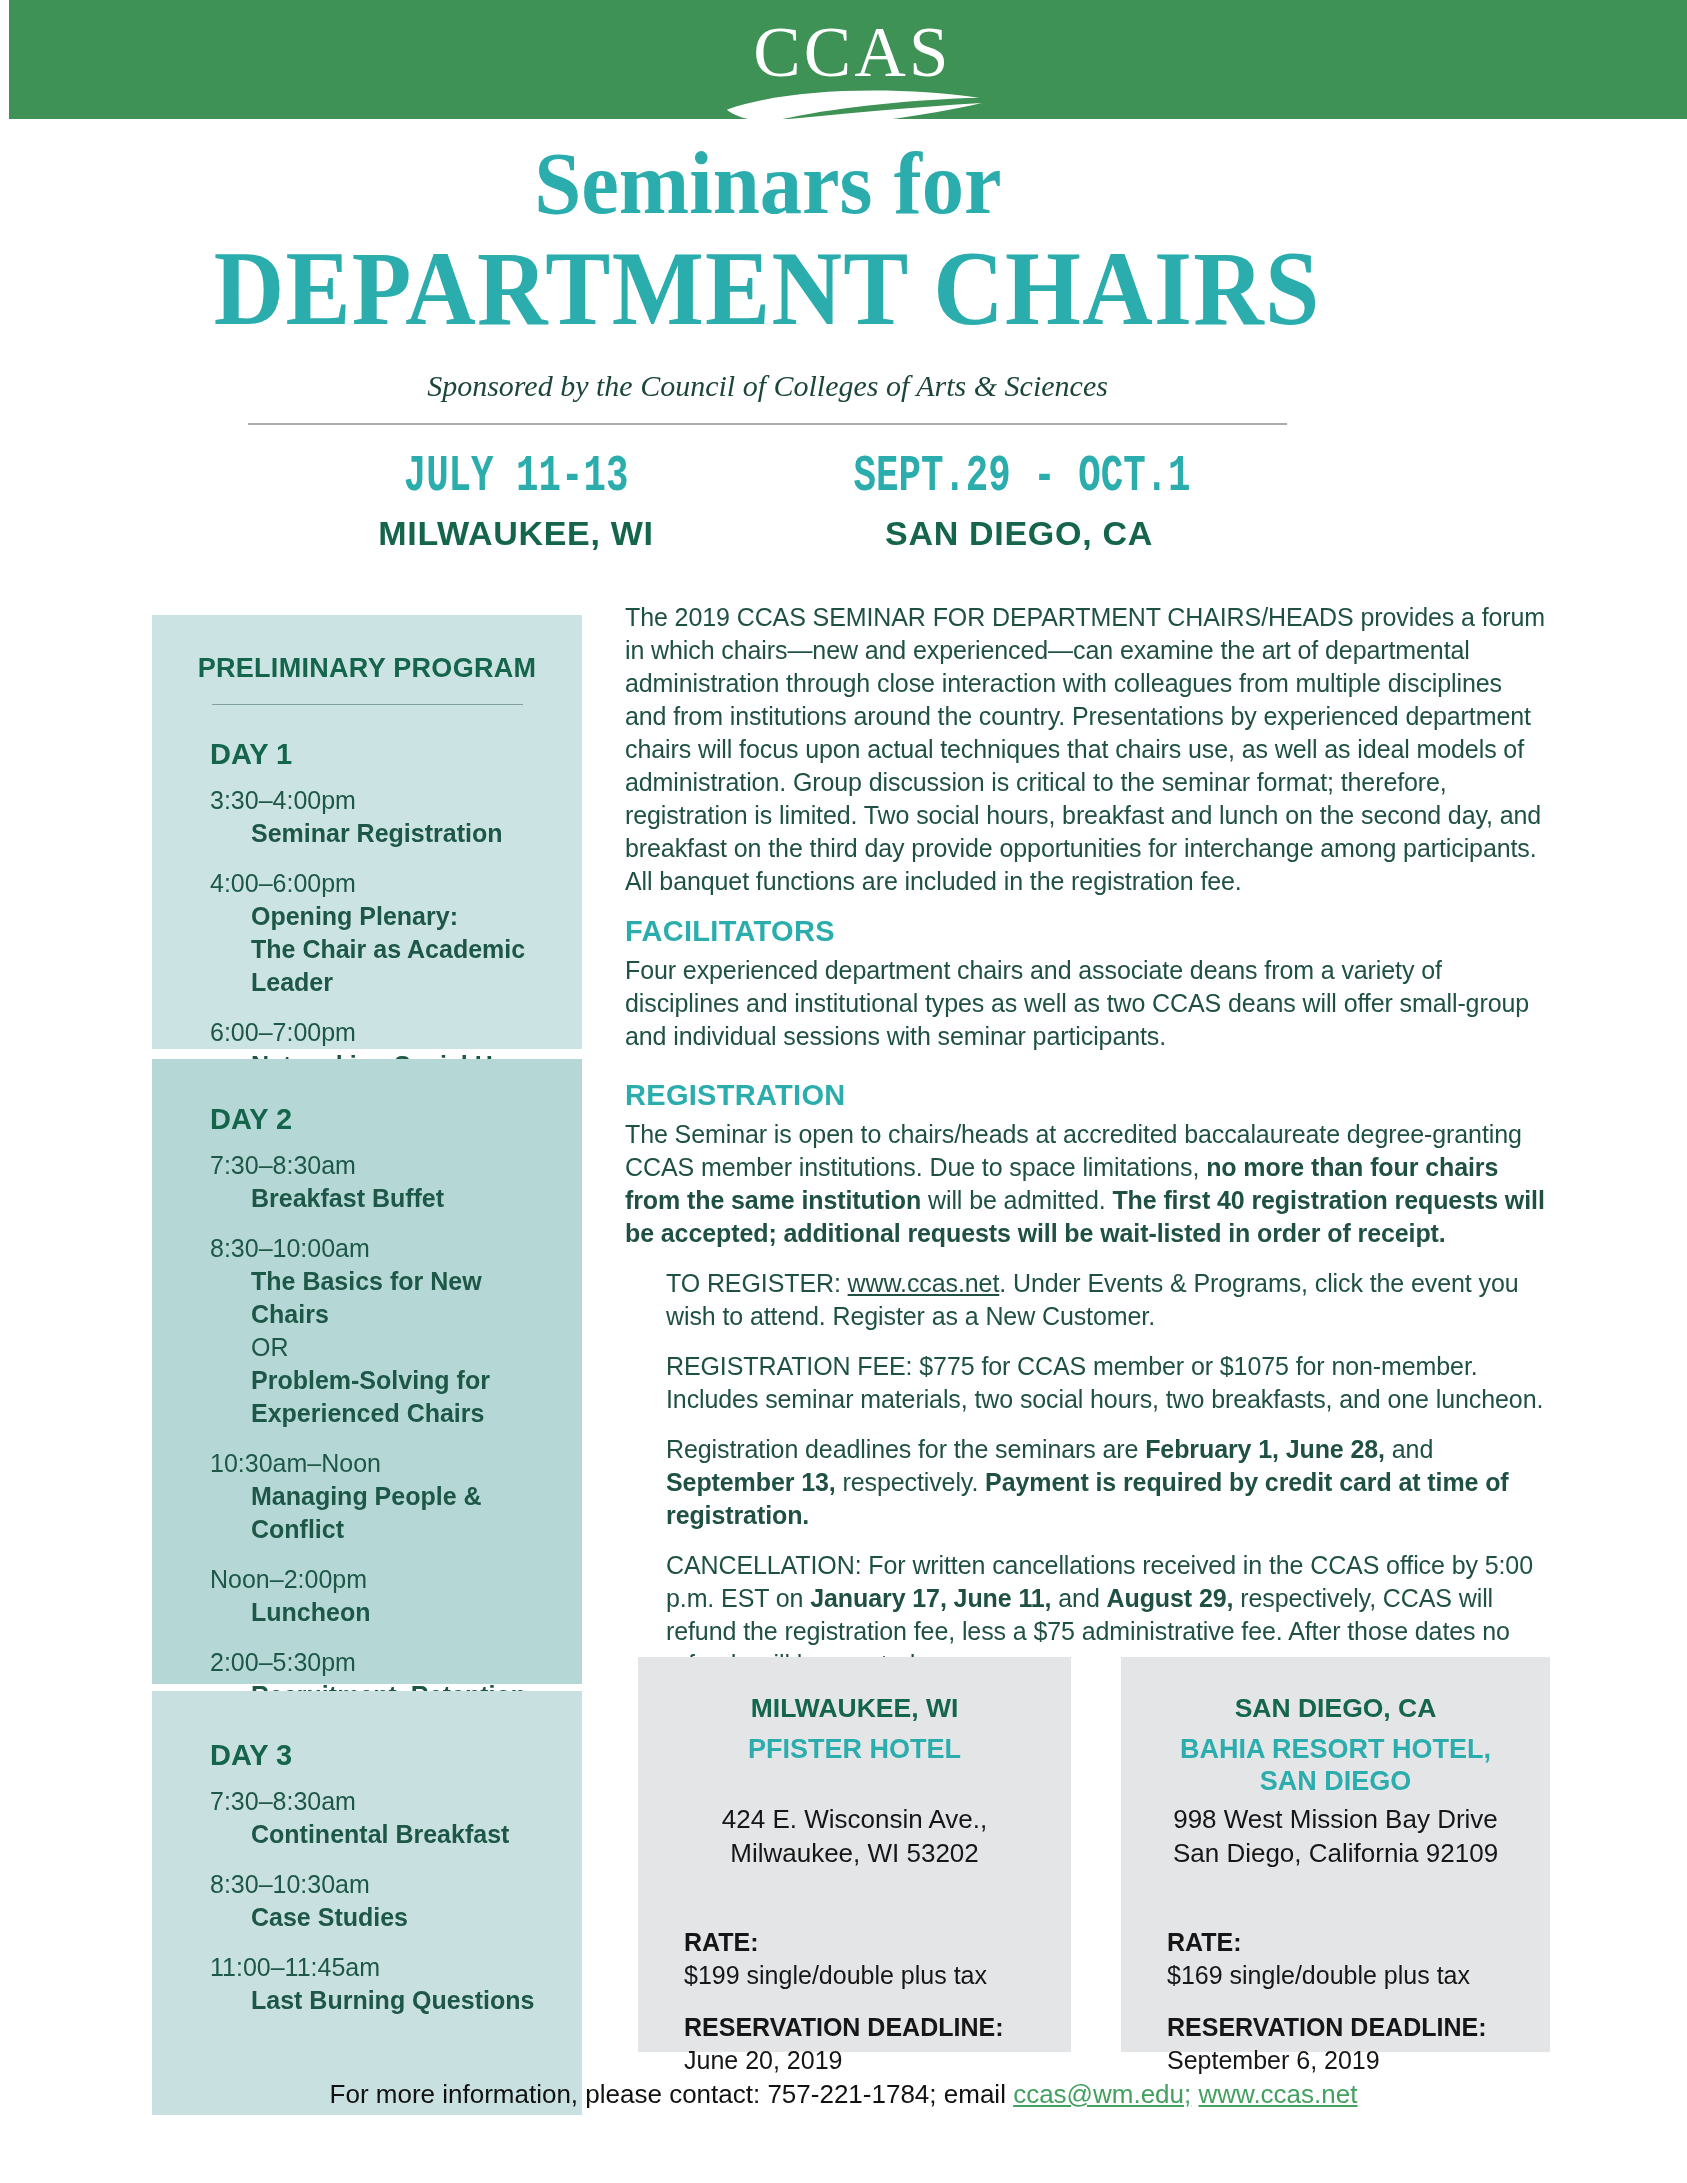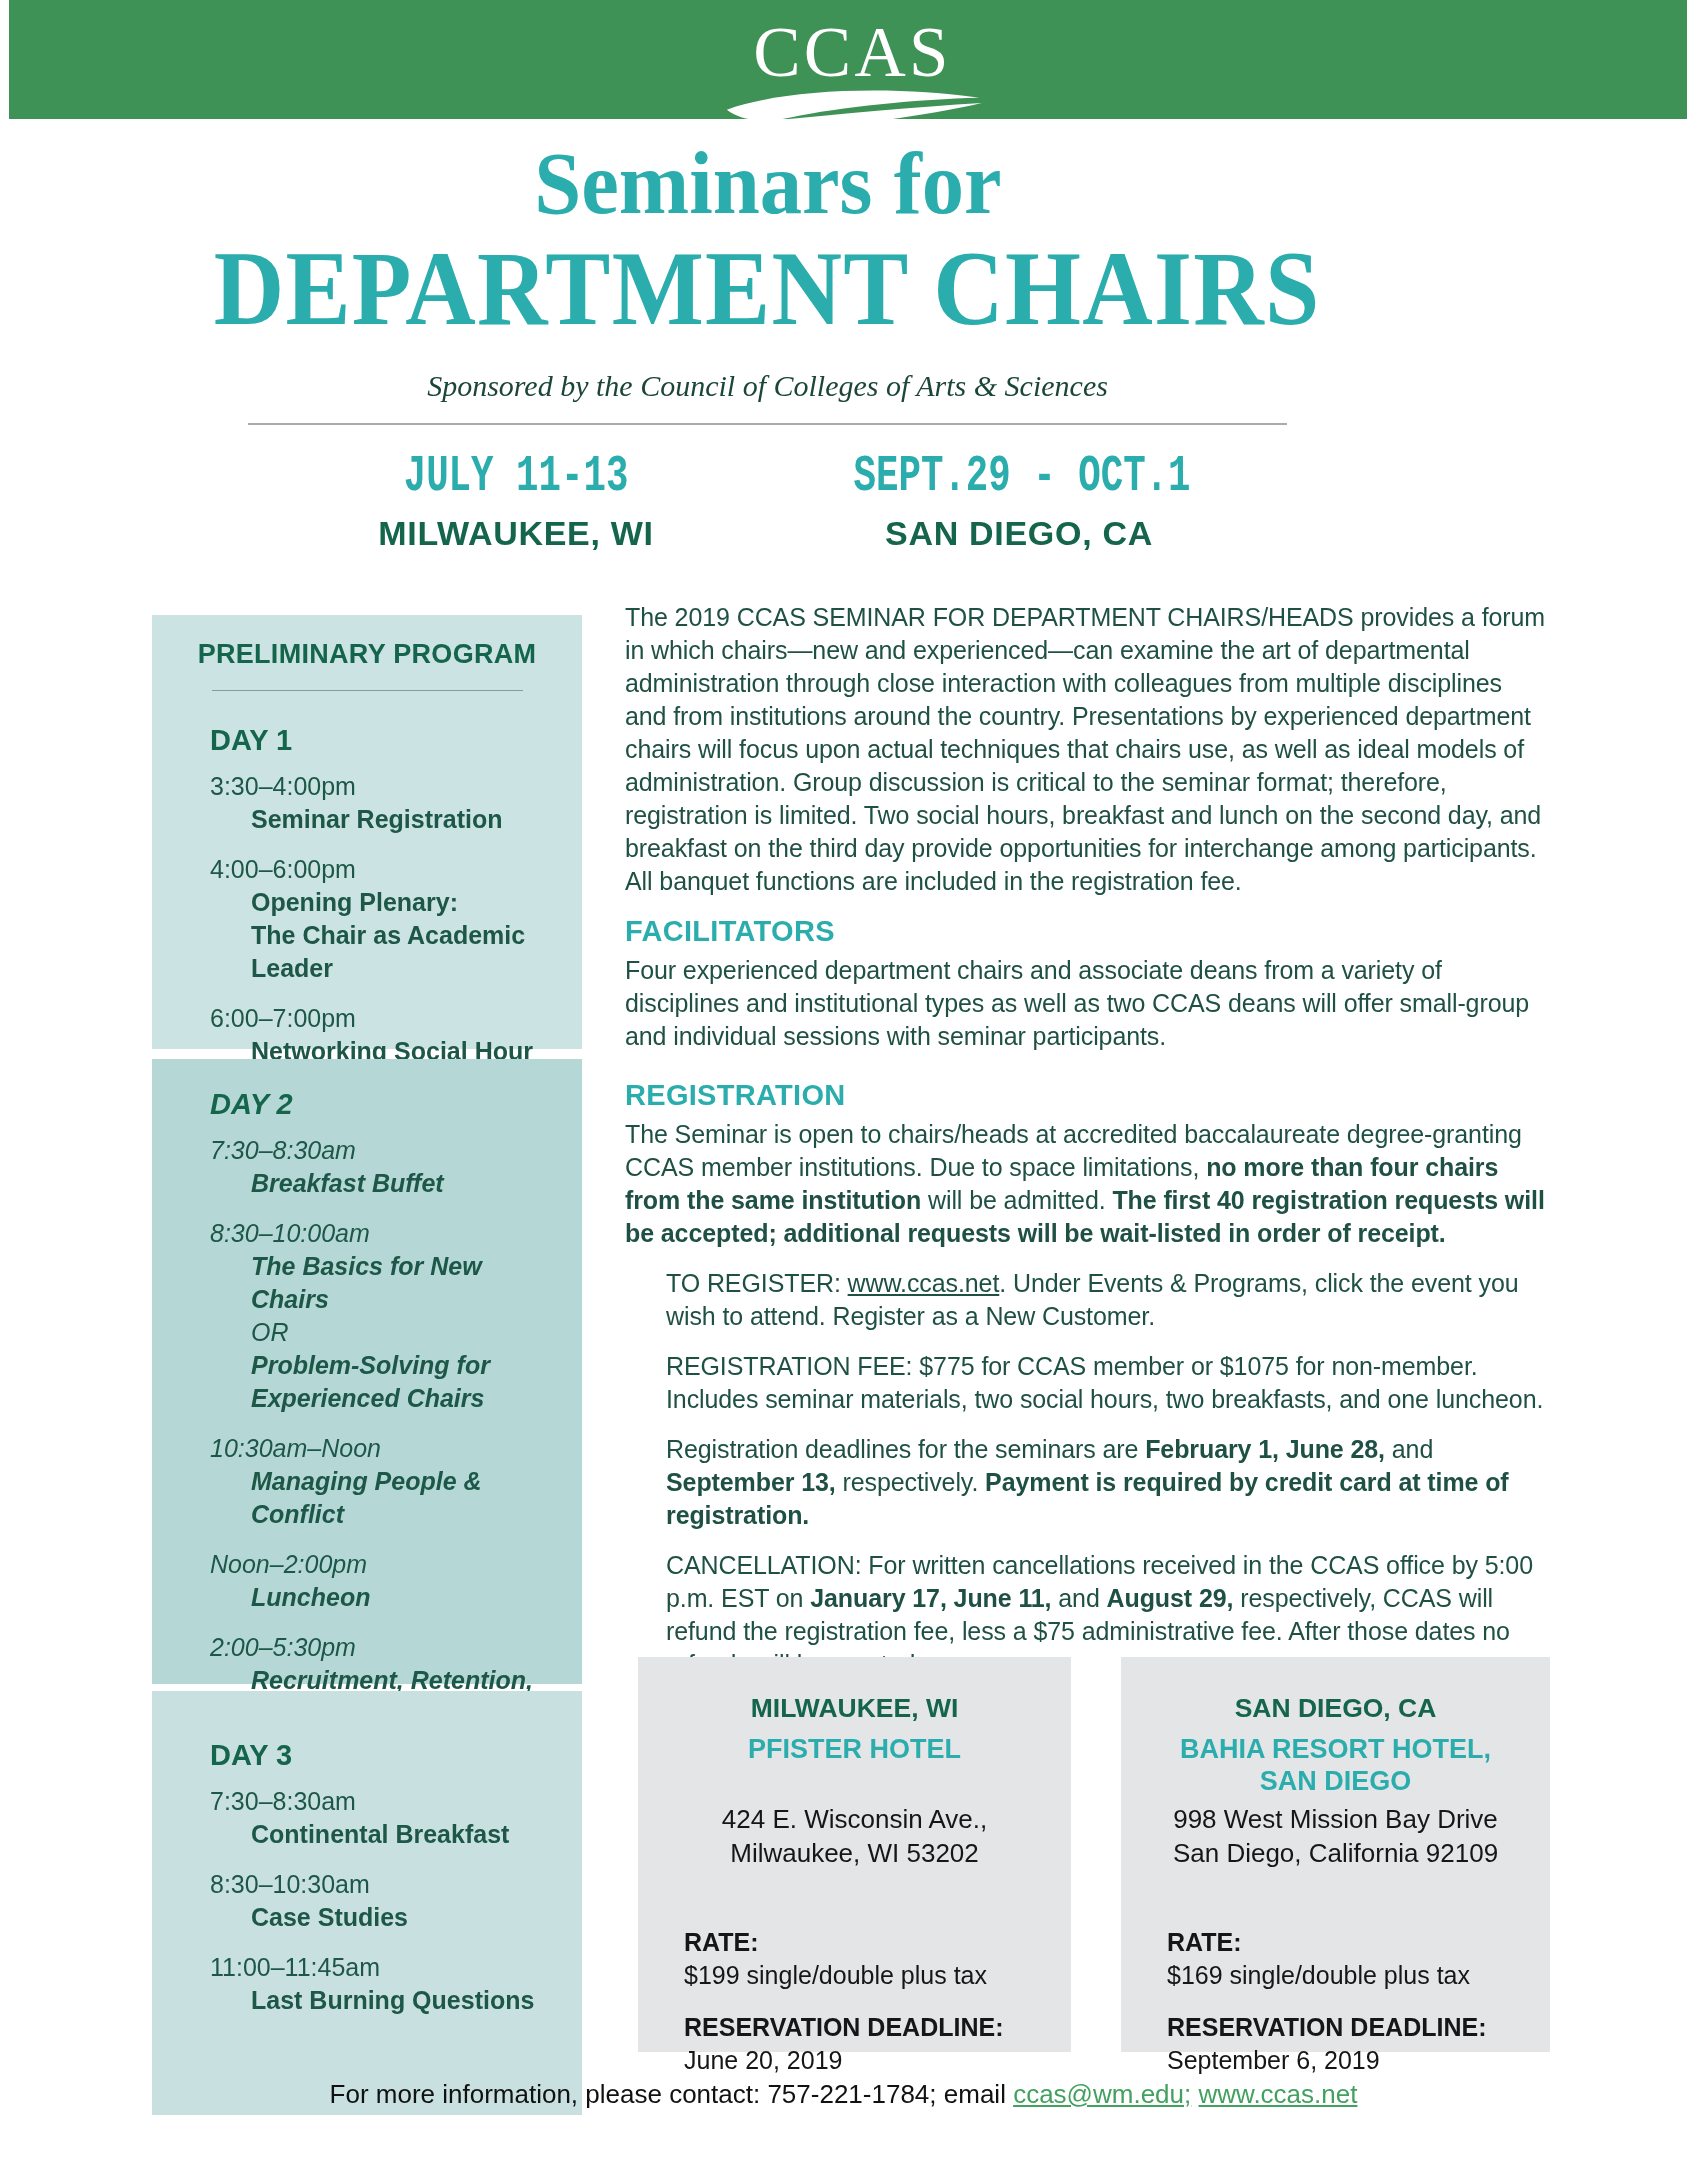--- a/index.html
+++ b/index.html
@@ -72,22 +72,22 @@
     font-family:Liberation Mono, monospace;font-weight:bold;
     font-size:52px;line-height:66px;color:var(--teal);white-space:nowrap;
   }
   .event-date > span{display:inline-block;transform:scaleX(.72);transform-origin:center;}
   .event-city{
     margin-top:4px;
     font-size:34px;font-weight:bold;color:var(--dkgreen);letter-spacing:0.7px;
   }
   
   .sbox{position:absolute;left:152px;width:430px;}
-  .sbox1{top:615px;height:434px;background:var(--box1);padding-top:24px;}
-  .sbox2{top:1059px;height:625px;background:var(--box2);padding-top:29px;font-style:italic;}
+  .sbox1{top:615px;height:434px;background:var(--box1);padding-top:38px;}
+  .sbox2{top:1059px;height:625px;background:var(--box2);padding-top:44px;}
   .sbox3{top:1691px;height:424px;background:var(--box3);padding-top:48px;}
   .prog-title{
     text-align:center;font-size:27px;font-weight:bold;
     color:var(--dkgreen);letter-spacing:0.3px;
   }
   .prog-rule{width:311px;height:1.3px;background:#7f9f99;border:0;margin:20px auto 0 auto;}
   .day{padding-left:58px;padding-right:20px;}
   .sbox1 .day{margin-top:33px;}
   .day-label{font-size:29px;font-weight:bold;color:var(--dkgreen);margin-bottom:13.2px;}
   .sched-item{margin-bottom:17px;}

